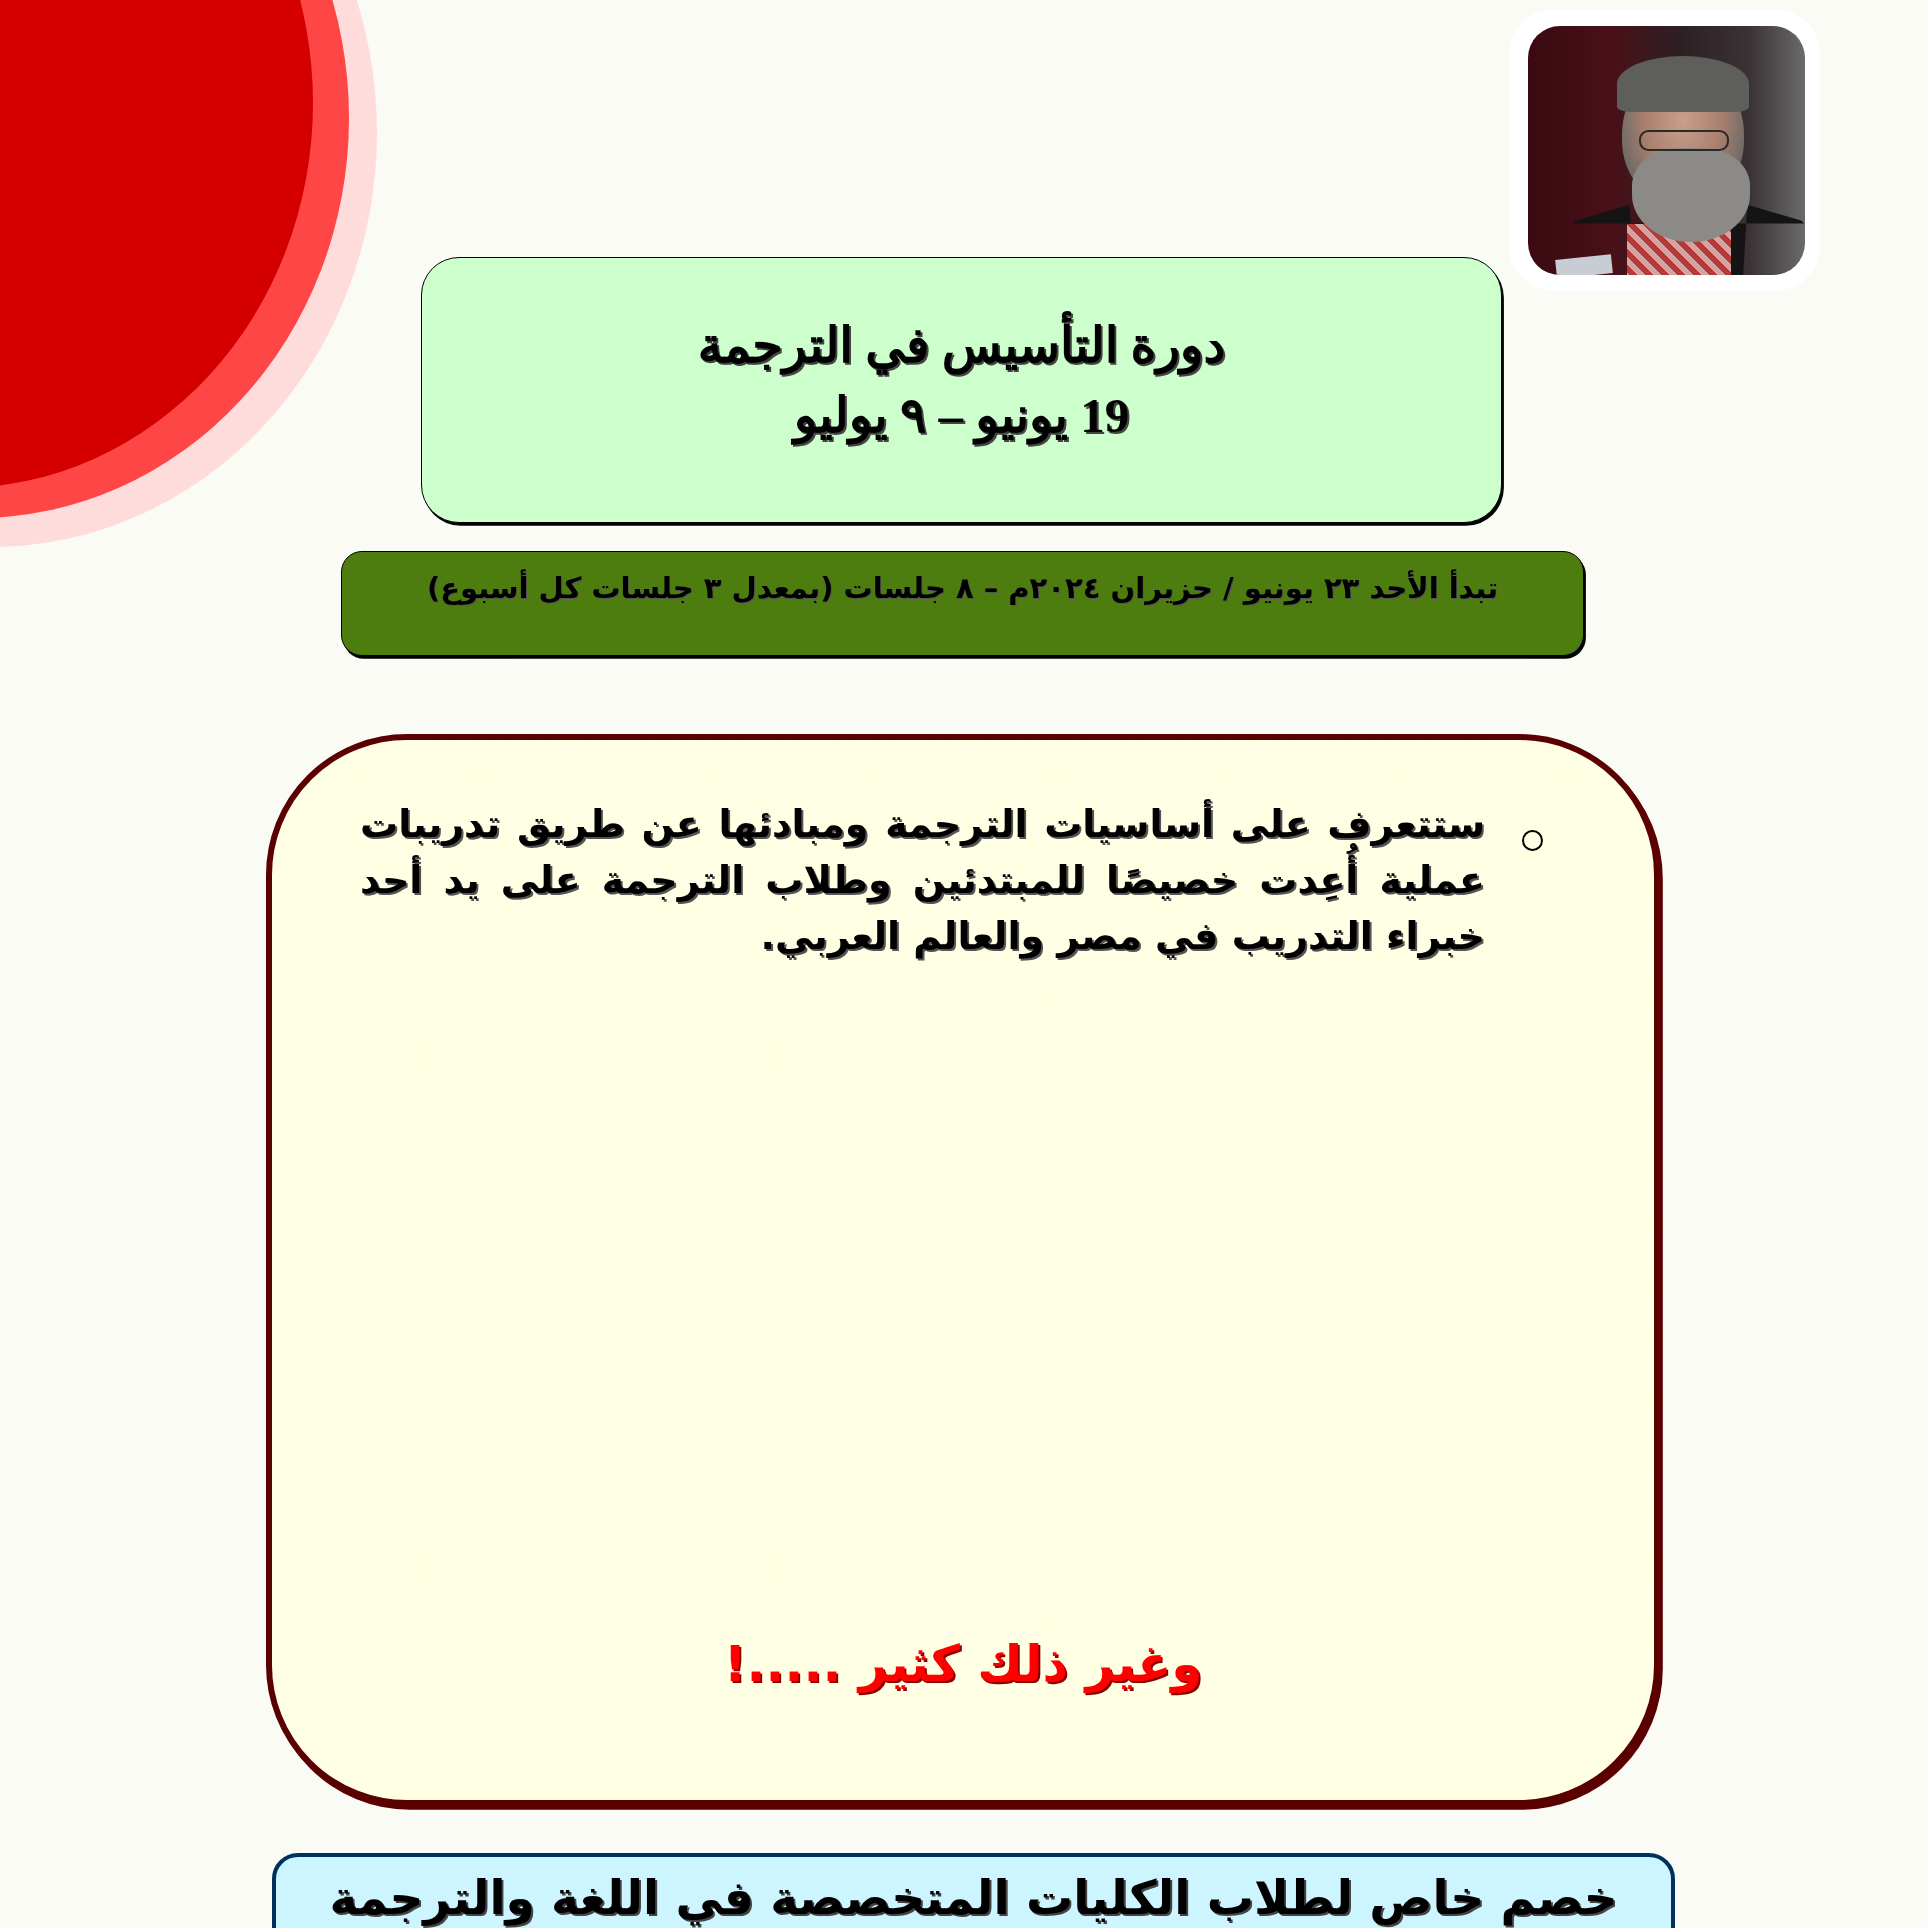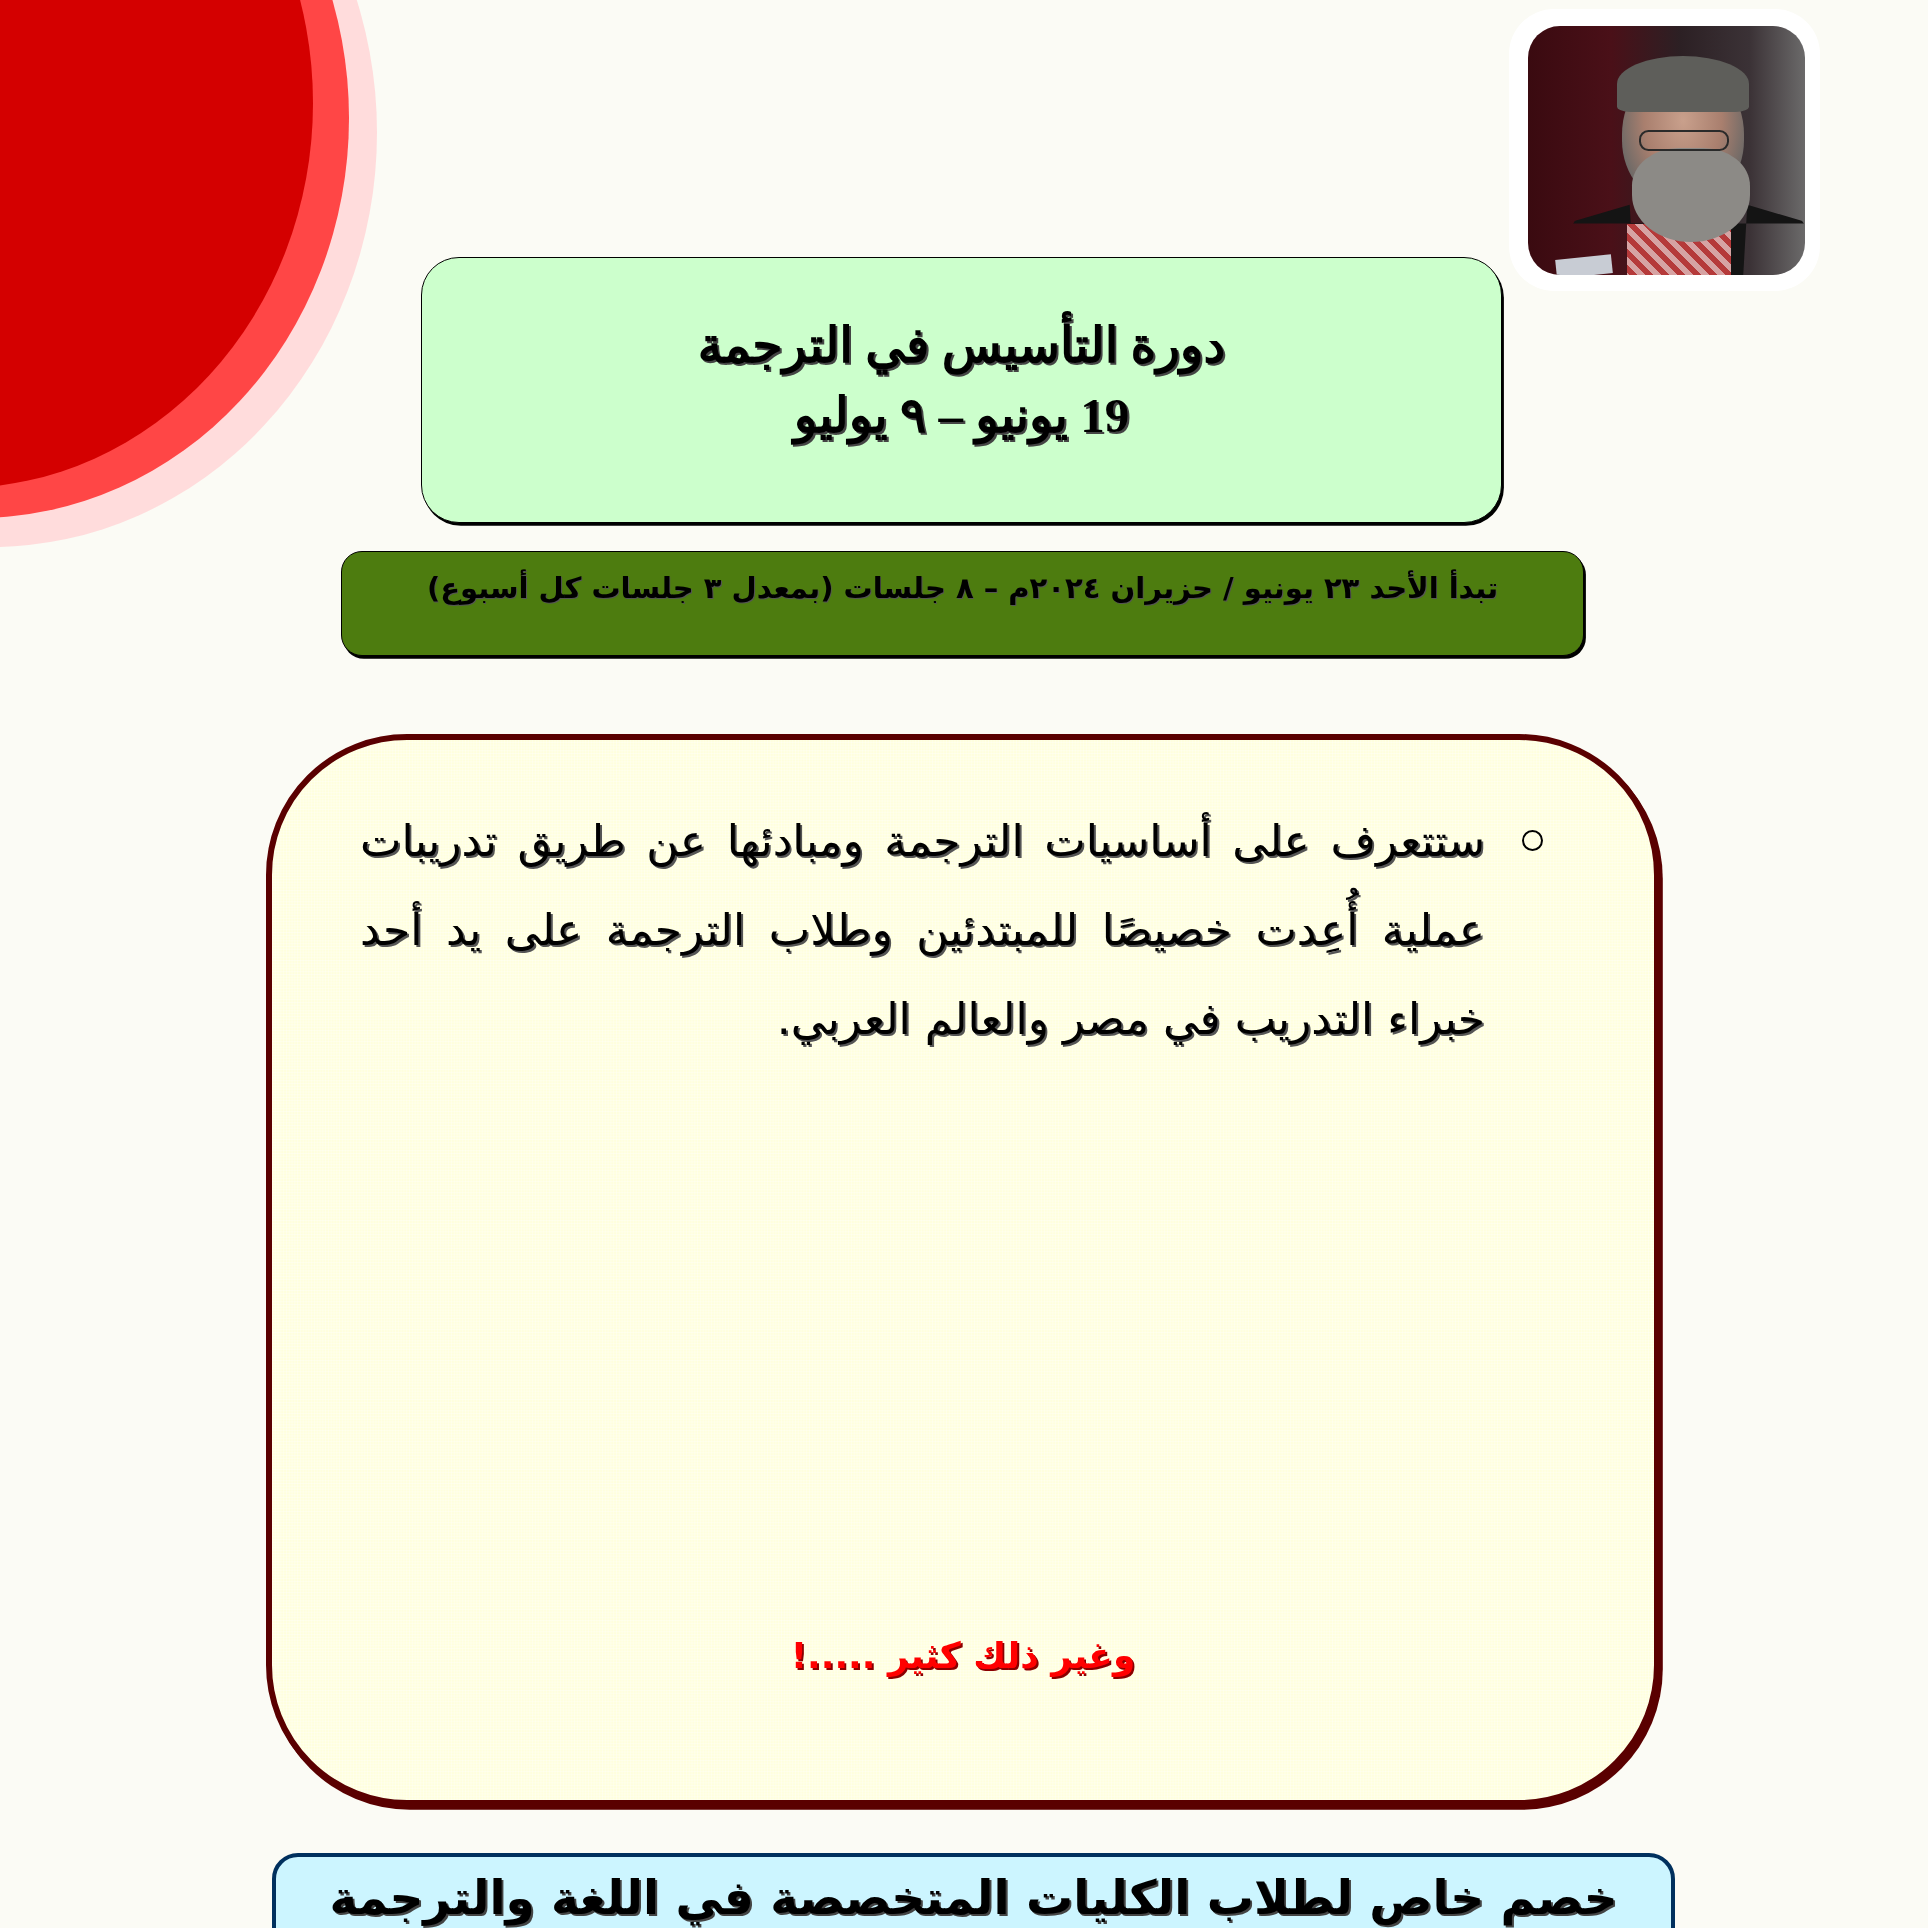--- a/index.html
+++ b/index.html
@@ -170,44 +170,44 @@
       position: absolute;
       right: 169px;
       top: 56px;
       width: 1125px;
       margin: 0;
       padding: 0;
       list-style: none;
     }
     .bullet-item {
       position: relative;
-      font-weight: normal;
-      font-size: 44px;
-      line-height: 89px;
+      font-weight: bold;
+      font-size: 38px;
+      line-height: 56px;
       text-align: justify;
       text-align-last: right;
       text-shadow: 1.9px 1.9px 0 #555;
     }
     .bullet-item .circle {
       position: absolute;
       right: -58px;
       top: 34px;
       width: 21px;
       height: 21px;
       border: 2.8px solid #000;
       border-radius: 50%;
       box-sizing: border-box;
     }
     .more-text {
       position: absolute;
       left: 0; right: 0;
       top: 895px;
       text-align: center;
       font-weight: bold;
-      font-size: 36px;
+      font-size: 50px;
       color: #ff0000;
       text-shadow: 1.9px 1.9px 0 #8a0000;
     }
 
     
     .discount-box {
       position: absolute;
       left: 272px; top: 1853px;
       width: 1403px; height: 132px;
       box-sizing: border-box;

